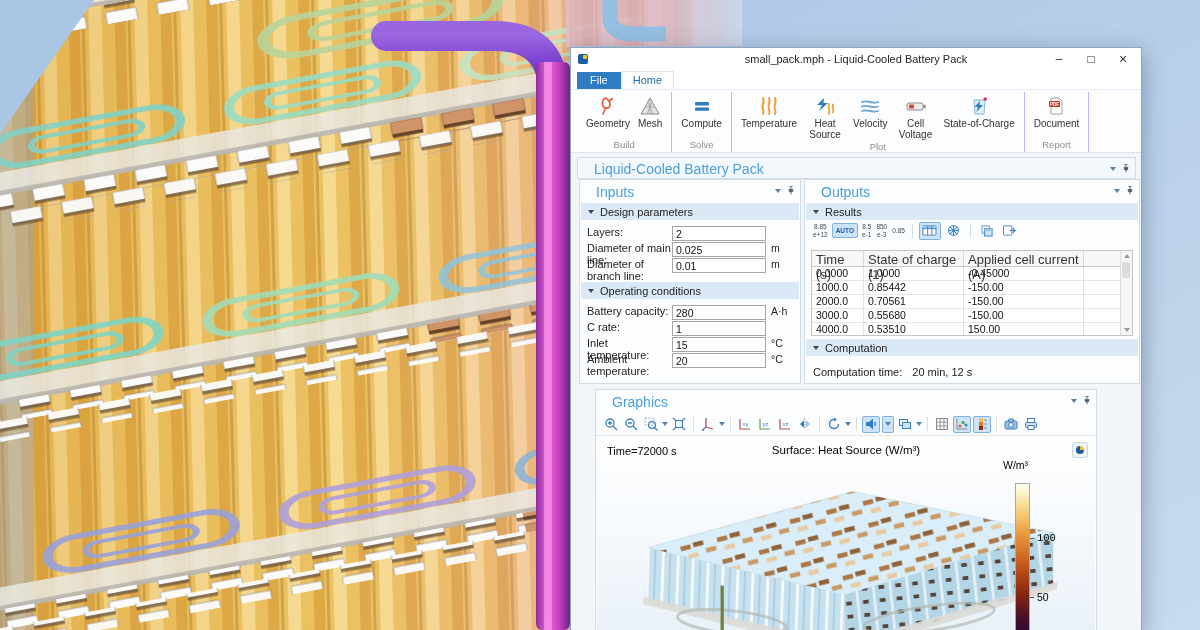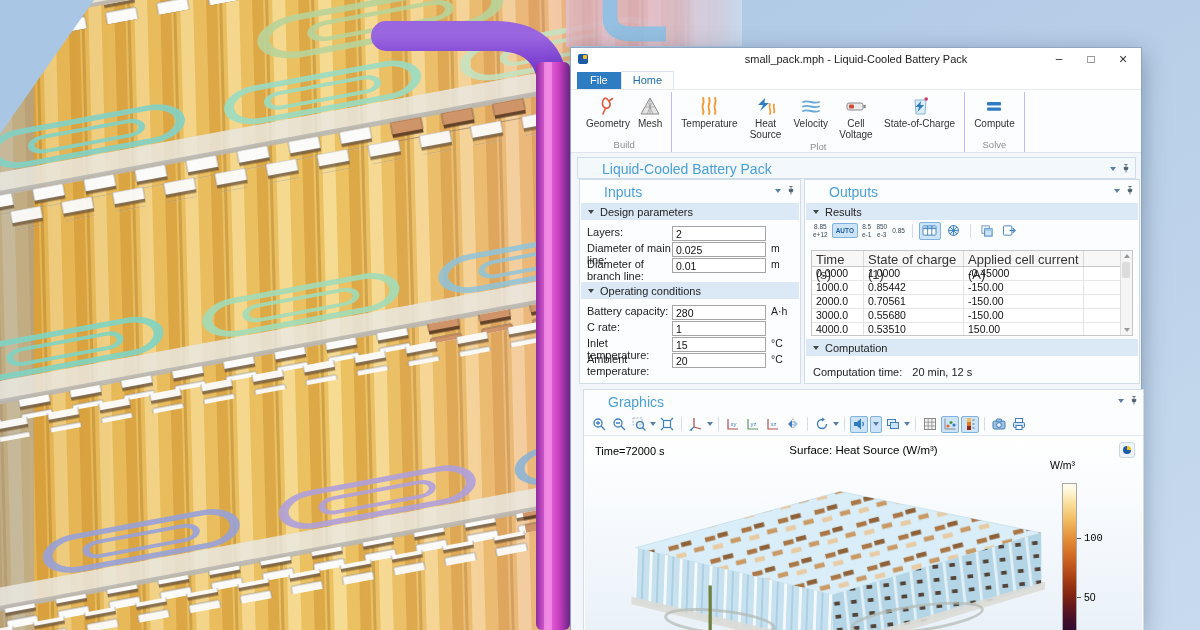--- a/index.html
+++ b/index.html
@@ -29,21 +29,21 @@
   .rbtns{display:flex;flex:1;align-items:flex-start;}
   .rbtn{display:flex;flex-direction:column;align-items:center;padding:2px 4px 0;cursor:default;}
   .ric{height:24px;display:flex;align-items:center;justify-content:center;}
   .rlb{font-size:10px;color:#333;text-align:center;line-height:1.1;}
   .wrap{width:40px;}
   .glabel{font-size:9.5px;color:#8e8e8e;text-align:center;padding:1px 0 2px;}
 
   
   .card{position:absolute;background:#fcfdfe;border:1px solid #d2dce7;box-sizing:border-box;}
   .phead{position:relative;height:23px;display:flex;align-items:center;}
-  .ptitle{font-size:14px;color:#4b9fd8;margin-left:24px;}
+  .ptitle{font-size:14px;color:#4b9fd8;margin-left:16px;}
   .pright{position:absolute;right:5px;top:5px;display:flex;align-items:center;gap:6px;}
   .dd{width:0;height:0;border-left:3.5px solid transparent;border-right:3.5px solid transparent;border-top:4px solid #5a7fa6;}
   .secbar{height:17px;background:#dbe9f7;display:flex;align-items:center;margin:0 1px;}
   .sectri{width:0;height:0;border-left:3.5px solid transparent;border-right:3.5px solid transparent;border-top:4.5px solid #444;margin:0 6px 0 7px;}
   .sectitle{font-size:11px;color:#222;}
 
   
   .frow{display:flex;align-items:flex-start;height:16px;margin:0 7px;}
   .flabel{flex:1;font-size:11px;color:#222;}
   .fin{width:86px;height:13px;border:1px solid #a5a5a5;font-size:10.5px;font-family:"Liberation Sans",sans-serif;padding:0 3px;color:#111;background:#fff;}
@@ -268,20 +268,35 @@
         </div>
       </div>
       <div class="glabel">Build</div>
     </div>
 
     <div class="rgroup">
       <div class="rbtns">
         <div class="rbtn">
           <span class="ric">
             <svg viewBox="0 0 22 22" width="22" height="22">
+                  <rect x="4" y="7" width="14" height="3.4" rx="1" fill="#2f7cc1"></rect>
+                  <rect x="4" y="12.4" width="14" height="3.4" rx="1" fill="#2f7cc1"></rect>
+                </svg>
+          </span>
+          <span class="rlb">Compute</span>
+        </div>
+      </div>
+      <div class="glabel">Solve</div>
+    </div>
+
+    <div class="rgroup">
+      <div class="rbtns">
+        <div class="rbtn">
+          <span class="ric">
+            <svg viewBox="0 0 22 22" width="22" height="22">
                   <g fill="none" stroke="#f29b38" stroke-width="2" stroke-linecap="round">
                     <path d="M5 19 C7 16 3 13 5 9 C6.5 6 5 5 5.2 3"></path>
                     <path d="M11 19 C13 16 9 13 11 9 C12.5 6 11 5 11.2 3"></path>
                     <path d="M17 19 C19 16 15 13 17 9 C18.5 6 17 5 17.2 3"></path>
                   </g>
                 </svg>
           </span>
           <span class="rlb">Temperature</span>
         </div>
         <div class="rbtn">
@@ -330,30 +345,30 @@
         </div>
       </div>
       <div class="glabel">Plot</div>
     </div>
 
     <div class="rgroup">
       <div class="rbtns">
         <div class="rbtn">
           <span class="ric">
             <svg viewBox="0 0 22 22" width="22" height="22">
-                  <rect x="4" y="7" width="14" height="3.4" rx="1" fill="#2f7cc1"></rect>
-                  <rect x="4" y="12.4" width="14" height="3.4" rx="1" fill="#2f7cc1"></rect>
-                </svg>
-          </span>
-          <span class="rlb">Compute</span>
+                  <path d="M6 3 H14 L17 6 V19 H6 Z" fill="#ffffff" stroke="#a0a0a0"></path>
+                  <rect x="4" y="6" width="11" height="6" rx="1" fill="#c23428"></rect>
+                  <text x="9.5" y="10.6" font-size="4.6" fill="#fff" text-anchor="middle" font-weight="bold">PDF</text>
+                </svg>
+          </span>
+          <span class="rlb">Document</span>
         </div>
       </div>
-      <div class="glabel">Solve</div>
-    </div>
-
+      <div class="glabel">Report</div>
+    </div>
   </div>
 
   <div class="card" style="left:6px;top:109px;width:559px;height:22px;background:#f3f8fc;">
     <div class="phead" style="height:22px;">
       <span class="ptitle">Liquid-Cooled Battery Pack</span>
       <span class="pright">
         <span class="dd"></span>
         <svg width="8" height="11" viewBox="0 0 10 12">
               <path d="M3 1 H7 M5 1 V4.6 M2.5 4.6 H7.5 L6.8 7.6 H3.2 Z M5 7.6 V11" stroke="#4a5a6a" fill="#4a5a6a" stroke-width="1"></path>
             </svg>
@@ -518,21 +533,21 @@
     <div class="secbar" style="position:absolute;left:1px;right:1px;top:159px;margin:0;">
       <span class="sectri"></span>
       <span class="sectitle">Computation</span>
     </div>
     <div class="comprow" style="position:absolute;left:0;top:180px;">
       <span>Computation time:</span>
       <span>20 min, 12 s</span>
     </div>
   </div>
 
-  <div class="card" style="left:12px;top:341px;width:561px;height:242px;border-bottom:none;">
+  <div class="card" style="left:24px;top:341px;width:502px;height:242px;border-bottom:none;">
     <div class="phead">
       <span class="ptitle">Graphics</span>
       <span class="pright">
         <span class="dd"></span>
         <svg width="8" height="11" viewBox="0 0 10 12">
               <path d="M3 1 H7 M5 1 V4.6 M2.5 4.6 H7.5 L6.8 7.6 H3.2 Z M5 7.6 V11" stroke="#4a5a6a" fill="#4a5a6a" stroke-width="1"></path>
             </svg>
       </span>
     </div>
 

